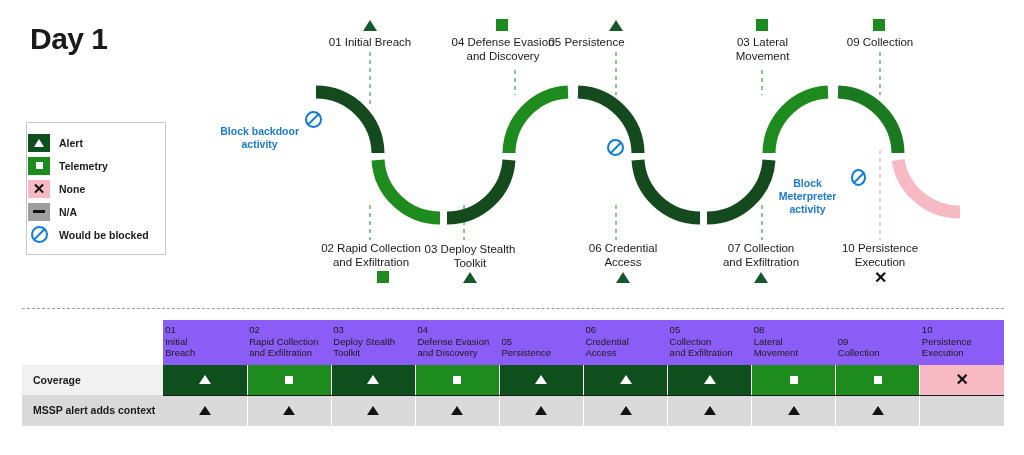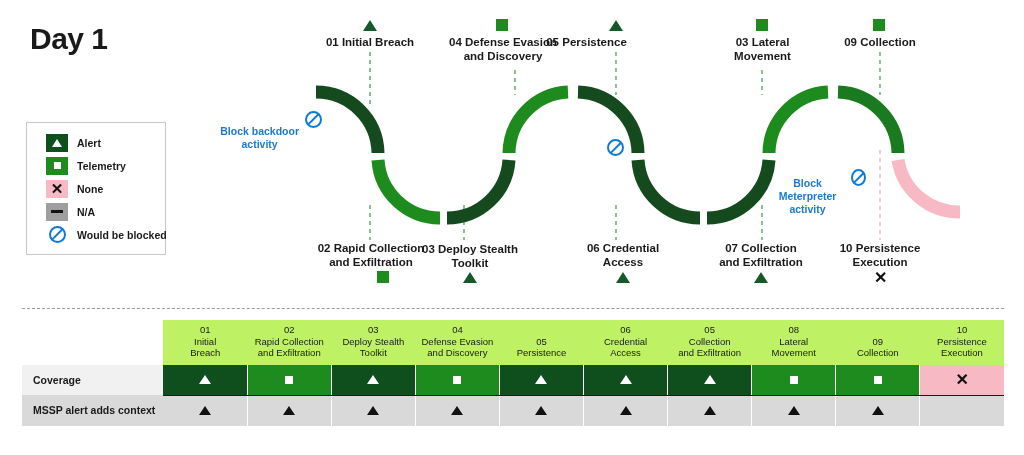--- a/index.html
+++ b/index.html
@@ -9,21 +9,21 @@
   
   #day-title{
     position:absolute;left:30px;top:22px;
     font-size:30px;font-weight:700;letter-spacing:-.5px;color:#1a1a1a;
   }
 
   
   #legend{
     position:absolute;left:26px;top:122px;width:140px;
     border:1px solid #c8c8c8;background:#fff;
-    padding:8px 8px 8px 19px;box-sizing:border-box;
+    padding:8px 8px 8px 1px;box-sizing:border-box;
   }
   .legend-row{display:flex;align-items:center;height:23px;}
   .legend-swatch{
     width:22px;height:18px;display:flex;align-items:center;justify-content:center;
     flex:0 0 auto;margin-right:9px;
   }
   .legend-label{font-size:10.5px;font-weight:700;color:#1a1a1a;white-space:nowrap;}
 
   
   .tri-w{width:0;height:0;border-left:5px solid transparent;border-right:5px solid transparent;border-bottom:8px solid #fff;}
@@ -34,21 +34,21 @@
   .noentry{position:relative;width:17px;height:17px;border-radius:50%;
     border:2.4px solid #0f7bd4;box-sizing:border-box;}
   .noentry:after{content:"";position:absolute;left:50%;top:50%;width:15px;height:2.4px;
     background:#0f7bd4;transform:translate(-50%,-50%) rotate(-45deg);}
 
   
   #chain{position:absolute;left:0;top:0;width:1024px;height:300px;}
   #chain svg{position:absolute;left:0;top:0;}
 
   .node-label{
-    position:absolute;text-align:center;font-size:11.5px;font-weight:700;
+    position:absolute;text-align:center;font-size:11.5px;font-weight:400;
     color:#1a1a1a;line-height:14px;white-space:pre-line;
   }
   .node-marker{position:absolute;}
   .mk-tri{width:0;height:0;border-left:7px solid transparent;border-right:7px solid transparent;border-bottom:11px solid #15592a;}
   .mk-sq{width:12px;height:12px;background:#1e8b1e;}
   .mk-x{font-size:16px;font-weight:700;color:#111;line-height:1;}
 
   .block-callout{
     position:absolute;display:flex;align-items:center;gap:6px;
     font-size:10.5px;font-weight:700;color:#1b7ad0;line-height:13px;
@@ -62,22 +62,22 @@
   }
 
   
   #tbl{position:absolute;left:22px;top:320px;width:982px;}
   #tbl table{border-collapse:collapse;width:982px;table-layout:fixed;}
   #tbl col.lbl{width:141px;}
   #tbl col.dat{width:84px;}
 
   th.colhead{
     font-size:9.5px;font-weight:400;color:#1a1a1a;line-height:11.5px;
-    padding:4px 2px 6px;vertical-align:bottom;text-align:center;white-space:pre-line;
-    background:#bef264;border:none;
+    padding:4px 2px 6px;vertical-align:bottom;text-align:left;white-space:pre-line;
+    background:#8b5cf6;border:none;
   }
   th.corner{background:#fff;border:none;}
 
   td.rowlabel{
     font-size:10.5px;font-weight:700;color:#1a1a1a;padding-left:11px;
     height:30px;box-sizing:border-box;
   }
   .row-coverage td.rowlabel{background:#f1f1f1;}
   .row-mssp    td.rowlabel{background:#d9d9d9;}
 

